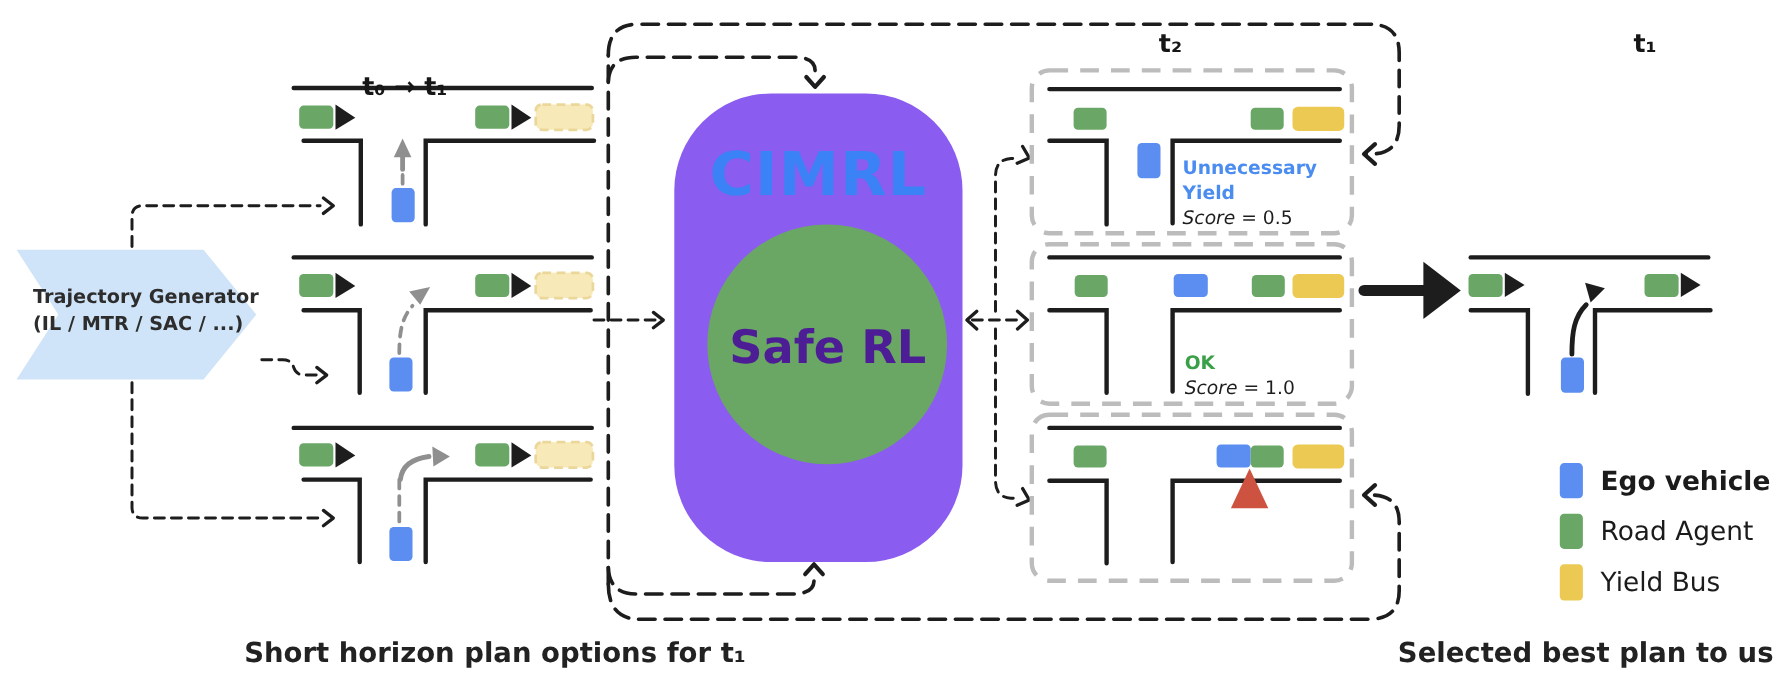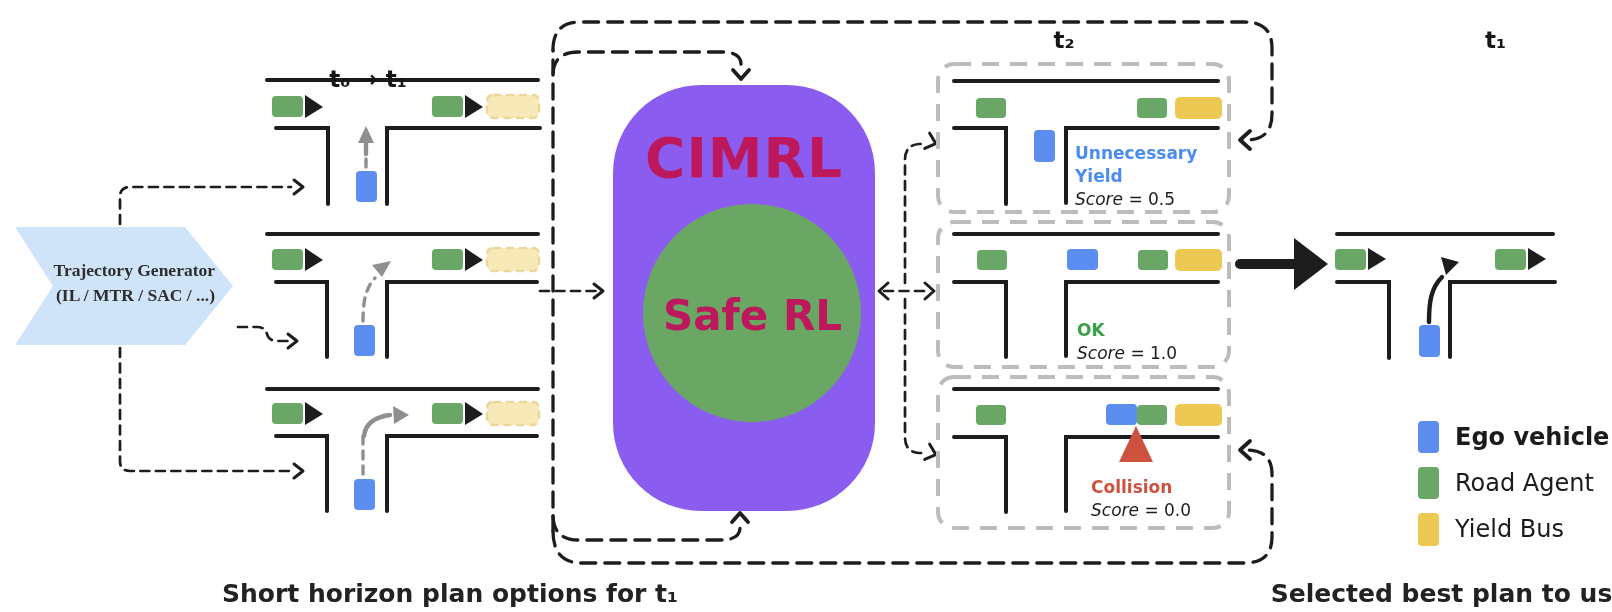--- a/index.html
+++ b/index.html
@@ -30,23 +30,23 @@
   .purple{fill:var(--cimrl-purple,#8b5cf0);}
   .gcirc{fill:var(--safe-rl-green,#6aa765);}
   .bigshaft{stroke:var(--line-black,#1d1d1d);stroke-width:10;stroke-linecap:round;}
   .bigtri{fill:var(--line-black,#1d1d1d);}
   .blackcurve{stroke:var(--line-black,#1d1d1d);stroke-width:4.4;fill:none;stroke-linecap:round;}
   .blacktri{fill:var(--line-black,#1d1d1d);}
 
   
   .time-label{font-weight:bold;font-size:23px;text-align:center;color:#161616;}
   .caption{font-weight:bold;font-size:25px;color:#222;white-space:nowrap;transform:translateX(-50%);}
-  .tg-text{font-weight:bold;font-size:17.5px;line-height:25px;color:#2d2d2d;text-align:right;white-space:nowrap;font-family:Liberation Serif, serif;}
-  .cimrl-title{font-size:55px;font-weight:600;color:#be185d;text-align:center;letter-spacing:1px;}
-  .saferl{font-size:42px;font-weight:bold;color:#be185d;text-align:center;}
+  .tg-text{font-weight:bold;font-size:17.5px;line-height:25px;color:#2d2d2d;text-align:right;white-space:nowrap;}
+  .cimrl-title{font-size:55px;font-weight:600;color:#3b82f6;text-align:center;letter-spacing:1px;}
+  .saferl{font-size:42px;font-weight:bold;color:#4c1d95;text-align:center;}
   .sc-block{font-size:17px;line-height:23px;font-weight:bold;white-space:nowrap;}
   .sc-yield{color:var(--yield-blue,#4a8cf0);}
   .sc-ok{color:var(--ok-green,#3aa047);}
   .sc-col{color:var(--collision-red,#cd5340);}
   .sc-score{font-weight:normal;color:#1d1d1d;}
   .sc-score .it{font-style:italic;}
   .legend-label{font-size:24px;color:#1b1b1b;white-space:nowrap;}
 </style>
 </head>
 <body>
@@ -215,24 +215,20 @@
     <div class="sc-yield">Unnecessary</div>
     <div class="sc-yield">Yield</div>
     <div class="sc-score"><span class="it">Score</span><span> = 0.5</span></div>
   </div>
 
   <div class="abs sc-block" style="left:1077px;top:319px;">
     <div class="sc-ok">OK</div>
     <div class="sc-score"><span class="it">Score</span><span> = 1.0</span></div>
   </div>
 
-  <div class="abs sc-block" style="left:1091px;top:476px;">
-    <div class="sc-col">Collision</div>
-    <div class="sc-score"><span class="it">Score</span><span> = 0.0</span></div>
-  </div>
 
   <div class="abs legend-label" style="left:1455px;top:423px;font-weight:bold;">Ego vehicle</div>
   <div class="abs legend-label" style="left:1455px;top:469px;">Road Agent</div>
   <div class="abs legend-label" style="left:1455px;top:515px;">Yield Bus</div>
 
   <div class="abs caption" style="left:450px;top:579px;">Short horizon plan options for t₁</div>
   <div class="abs caption" style="left:1450px;top:579px;">Selected best plan to use</div>
 
 </div>
 

